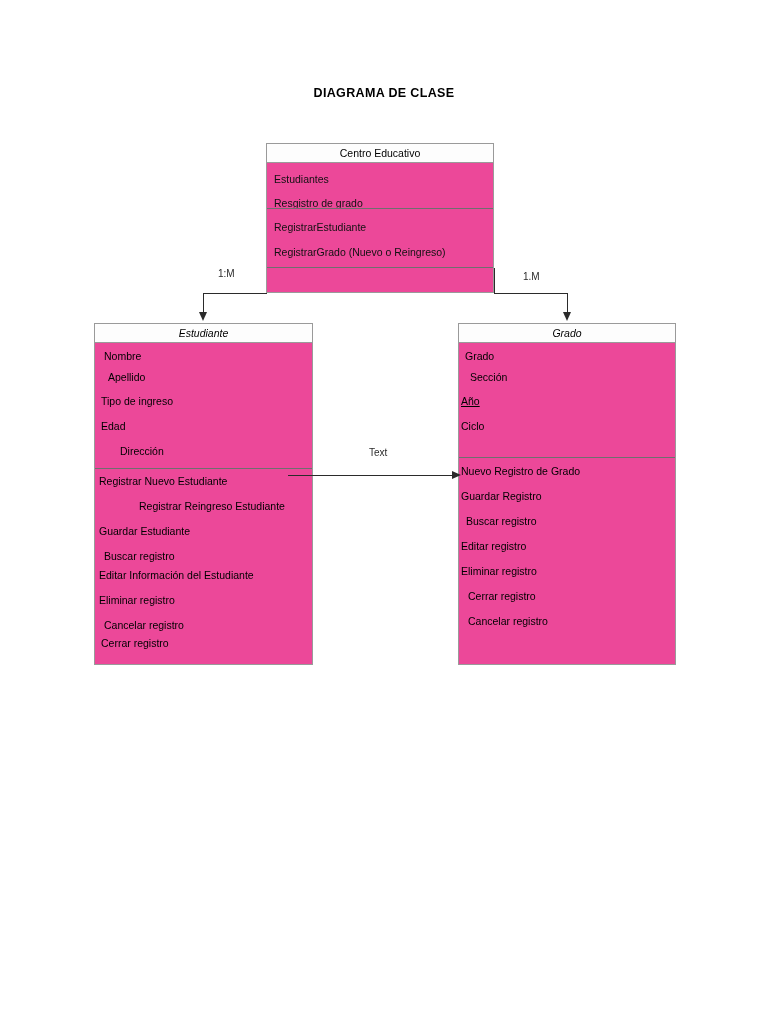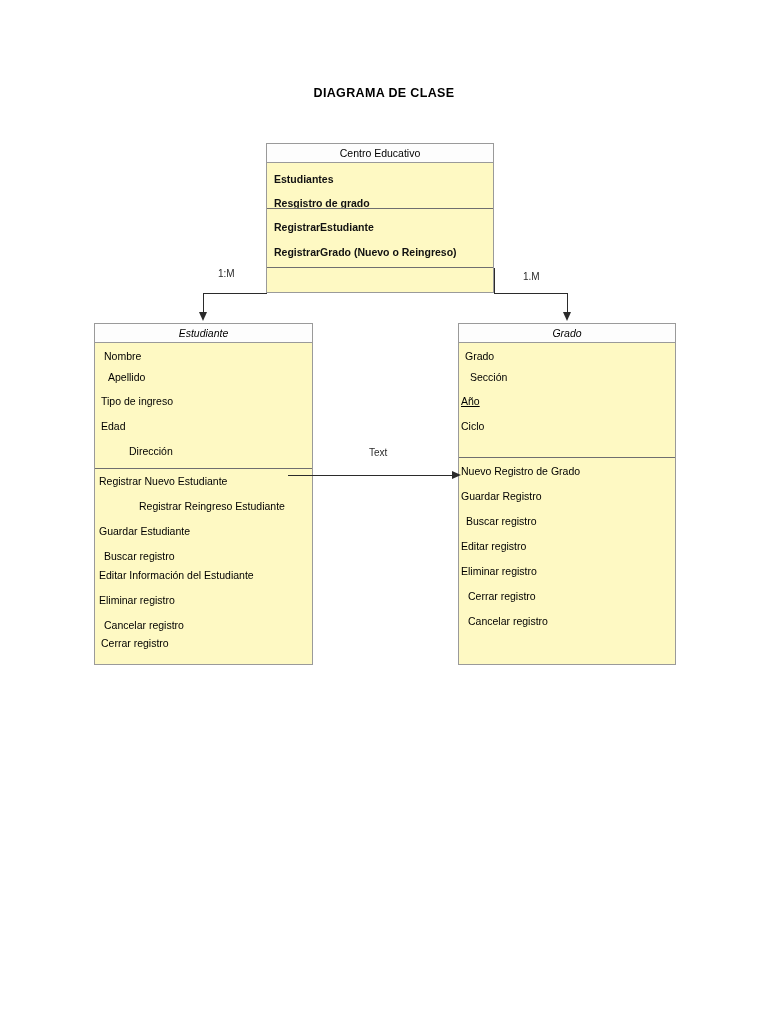--- a/index.html
+++ b/index.html
@@ -34,21 +34,21 @@
     text-align: center;
     font-size: 12.5px;
     font-weight: bold;
     letter-spacing: 0.35px;
     color: #000;
   }
 
   
   .class-box {
     position: absolute;
-    background: #fef9c3;
+    background: #ec4899;
     border: 1px solid #9a9a9a;
     box-sizing: border-box;
   }
   .class-header {
     text-align: center;
     font-size: 10.5px;
     padding: 3px 4px 4px 4px;
     border-bottom: 1px solid #9a9a9a;
     box-sizing: border-box;
     background: #fdfdfd;
@@ -63,21 +63,20 @@
   .compartment + .compartment {
     border-top: 1px solid #6f6f6f;
   }
   .compartment.empty { padding: 0; }
 
   .member {
     font-size: 10.5px;
     line-height: 12px;
     white-space: nowrap;
     color: #111;
-    font-weight: bold;
   }
 
   
   #box-centro {
     left: 266px;
     top: 143px;
     width: 228px;
     height: 150px;
   }
   #box-centro .class-header { height: 19px; line-height: 13px; }
@@ -175,21 +174,21 @@
   </div>
 
   <div class="class-box" id="box-estudiante">
     <div class="class-header italic">Estudiante</div>
 
     <div class="compartment comp-attrs">
       <div class="m-abs" style="left:9px;  top:7px;">Nombre</div>
       <div class="m-abs" style="left:13px; top:28px;">Apellido</div>
       <div class="m-abs" style="left:6px;  top:52px;">Tipo de ingreso</div>
       <div class="m-abs" style="left:6px;  top:77px;">Edad</div>
-      <div class="m-abs" style="left:20px;  top:102px;padding-left:14px;">Dirección</div>
+      <div class="m-abs" style="left:11px;  top:102px;padding-left:14px;">Dirección</div>
     </div>
 
     <div class="compartment comp-ops">
       <div class="m-abs" style="left:4px;  top:6px;">Registrar Nuevo Estudiante</div>
       <div class="m-abs" style="left:4px;  top:31px;padding-left:40px;">Registrar Reingreso Estudiante</div>
       <div class="m-abs" style="left:4px;  top:56px;">Guardar Estudiante</div>
       <div class="m-abs" style="left:9px;  top:81px;">Buscar registro</div>
       <div class="m-abs" style="left:4px;  top:100px;">Editar Información del Estudiante</div>
       <div class="m-abs" style="left:4px;  top:125px;">Eliminar registro</div>
       <div class="m-abs" style="left:9px;  top:150px;">Cancelar registro</div>

